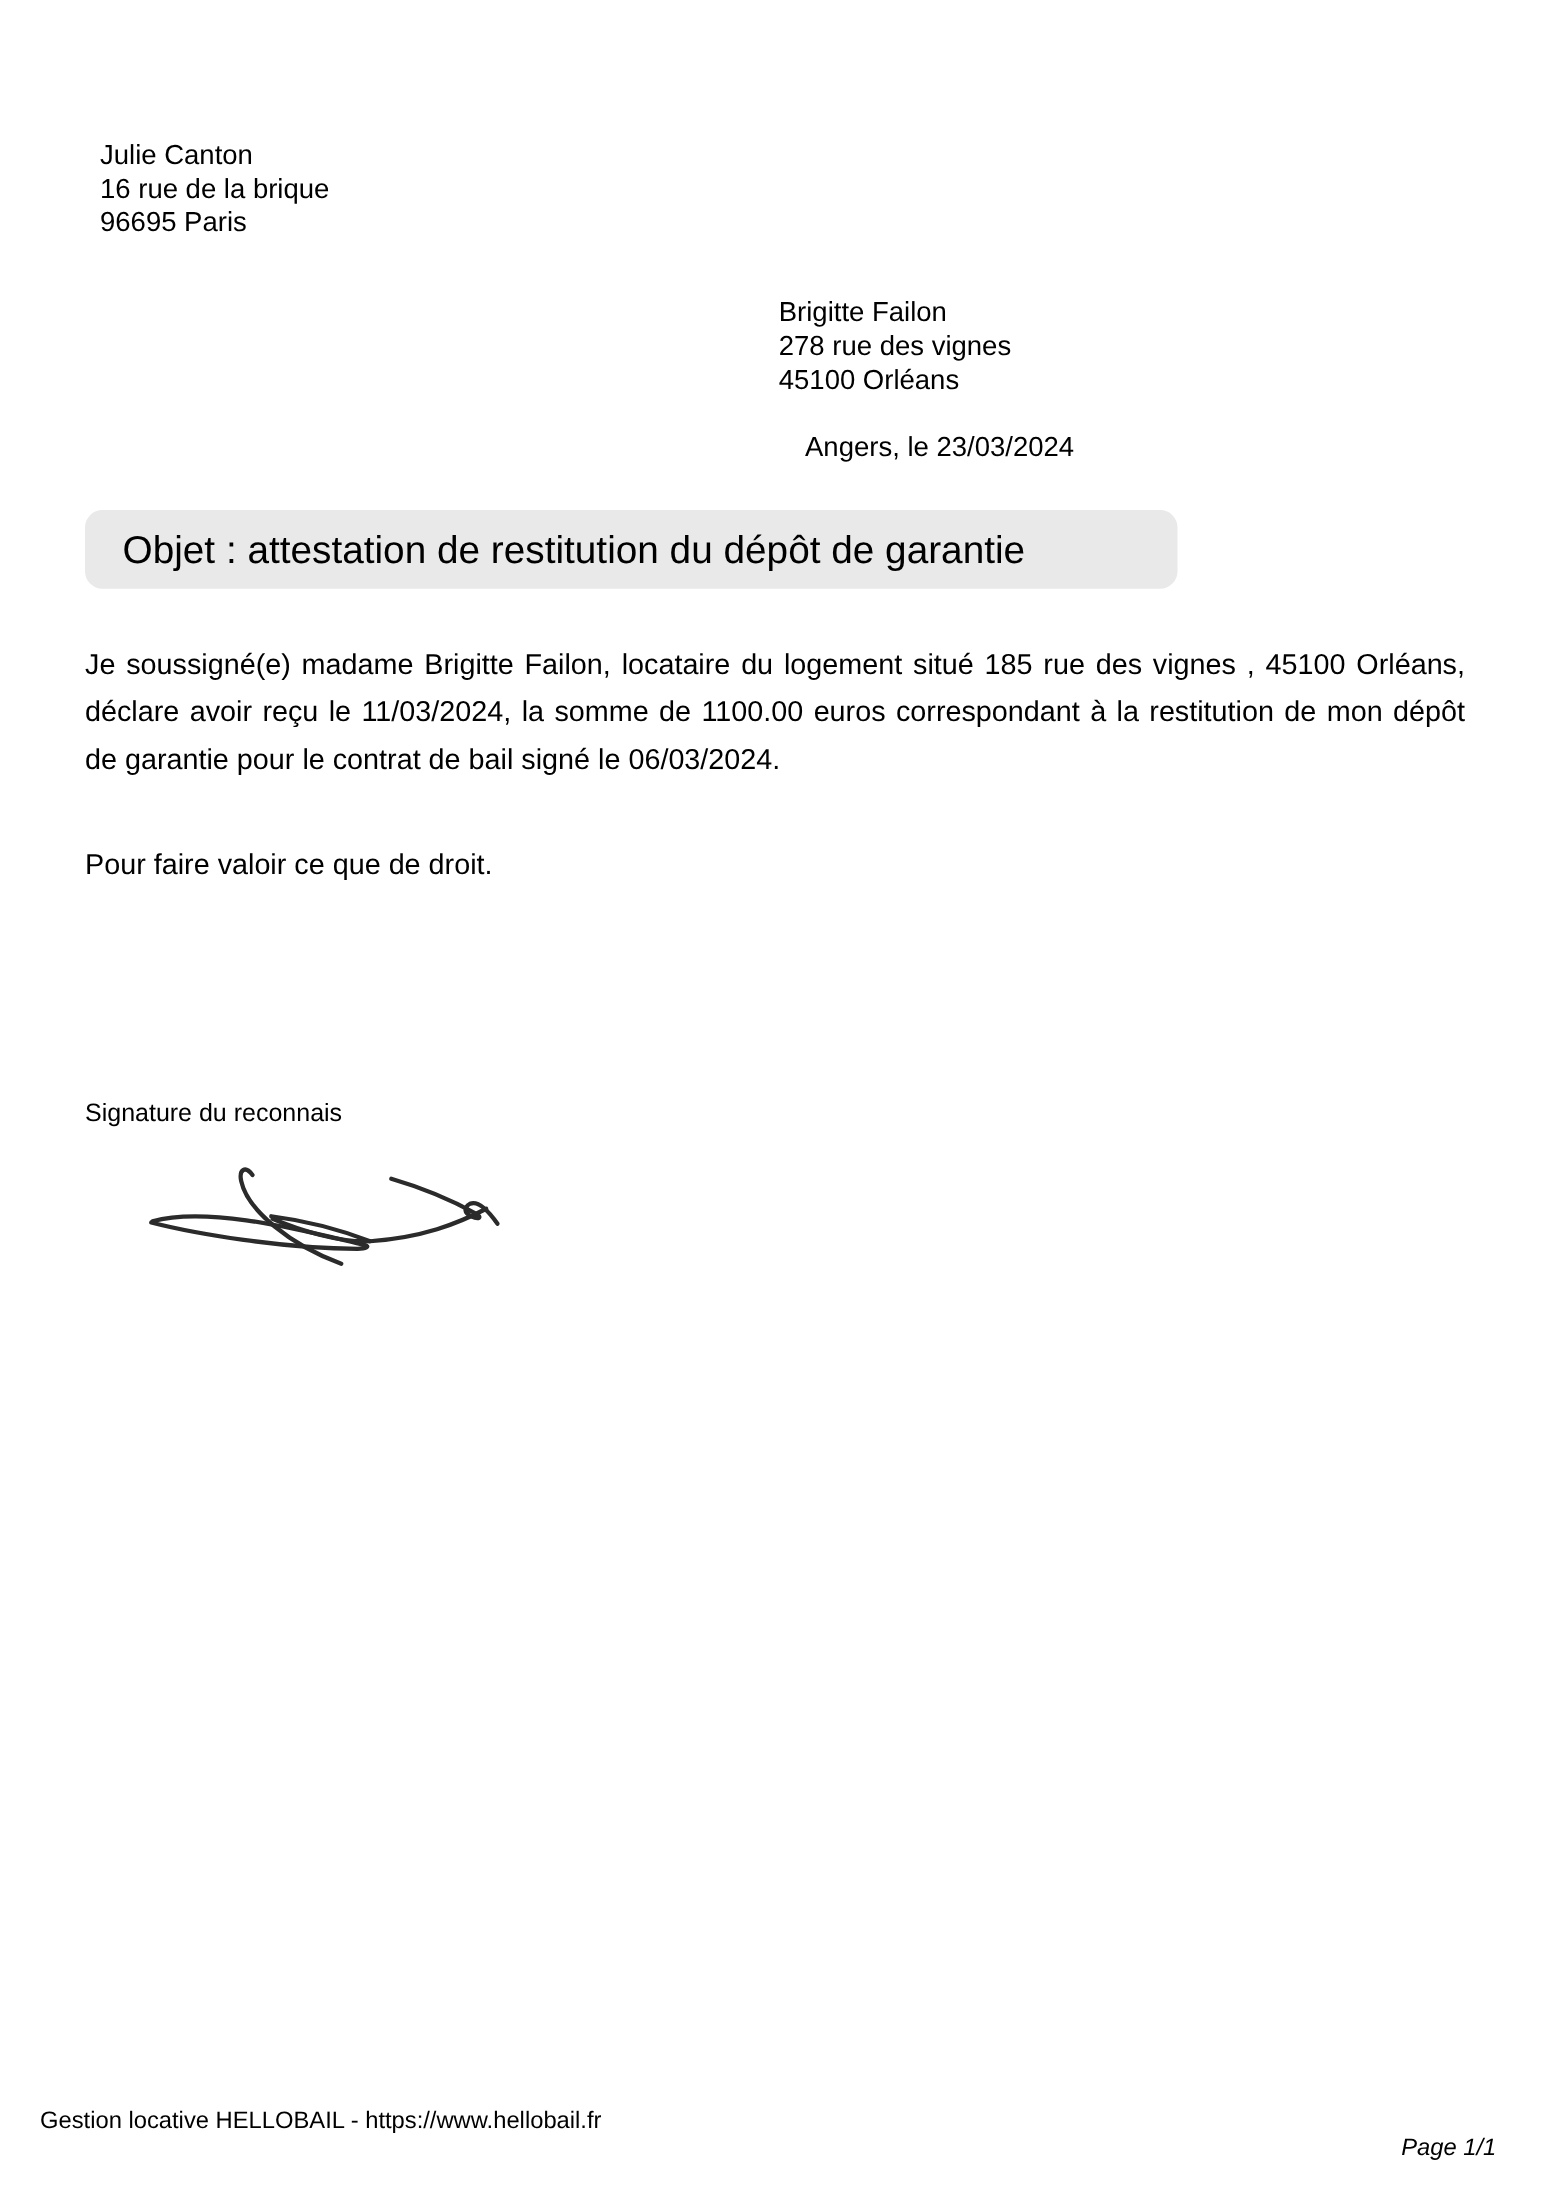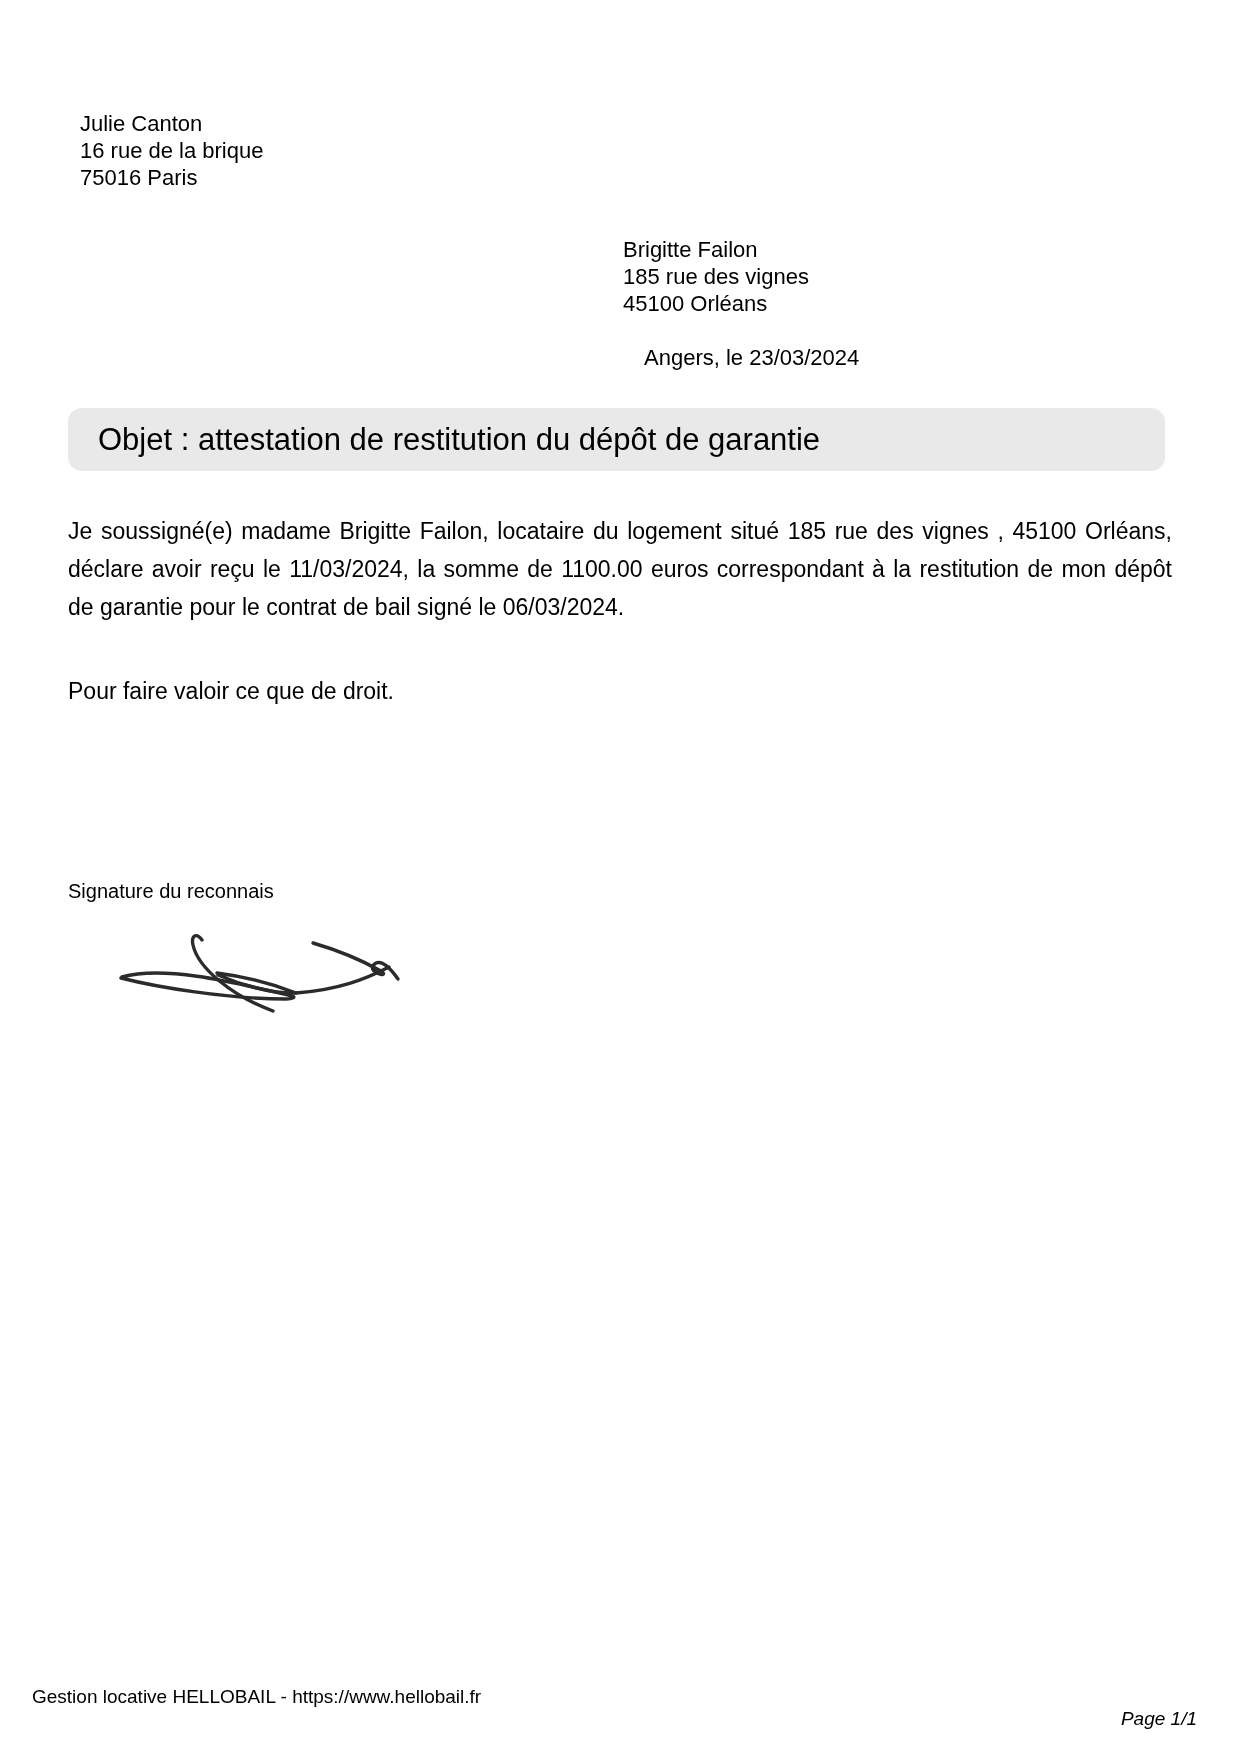--- a/index.html
+++ b/index.html
@@ -32,21 +32,21 @@
     left: 644px;
     top: 344px;
     font-size: 22px;
     line-height: 27px;
     white-space: nowrap;
   }
   .subject-banner {
     position: absolute;
     left: 68px;
     top: 408px;
-    width: 1097px;
+    width: 874px;
     height: 63px;
     background: #e9e9e9;
     border-radius: 14px;
     display: flex;
     align-items: center;
     padding-left: 30px;
   }
   .subject-banner .subject-text {
     font-size: 31px;
     color: #000000;
@@ -97,26 +97,26 @@
   }
 </style>
 </head>
 <body>
 
 <div class="page">
 
   <div class="address-block sender-block">
     <div>Julie Canton</div>
     <div>16 rue de la brique</div>
-    <div>75016 Paris</div>
+    <div>96695 Paris</div>
   </div>
 
   <div class="address-block recipient-block">
     <div>Brigitte Failon</div>
-    <div>185 rue des vignes</div>
+    <div>278 rue des vignes</div>
     <div>45100 Orléans</div>
   </div>
 
   <div class="date-line">Angers, le 23/03/2024</div>
 
   <div class="subject-banner">
     <span class="subject-text">Objet : attestation de restitution du dépôt de garantie</span>
   </div>
 
   <div class="letter-body">

